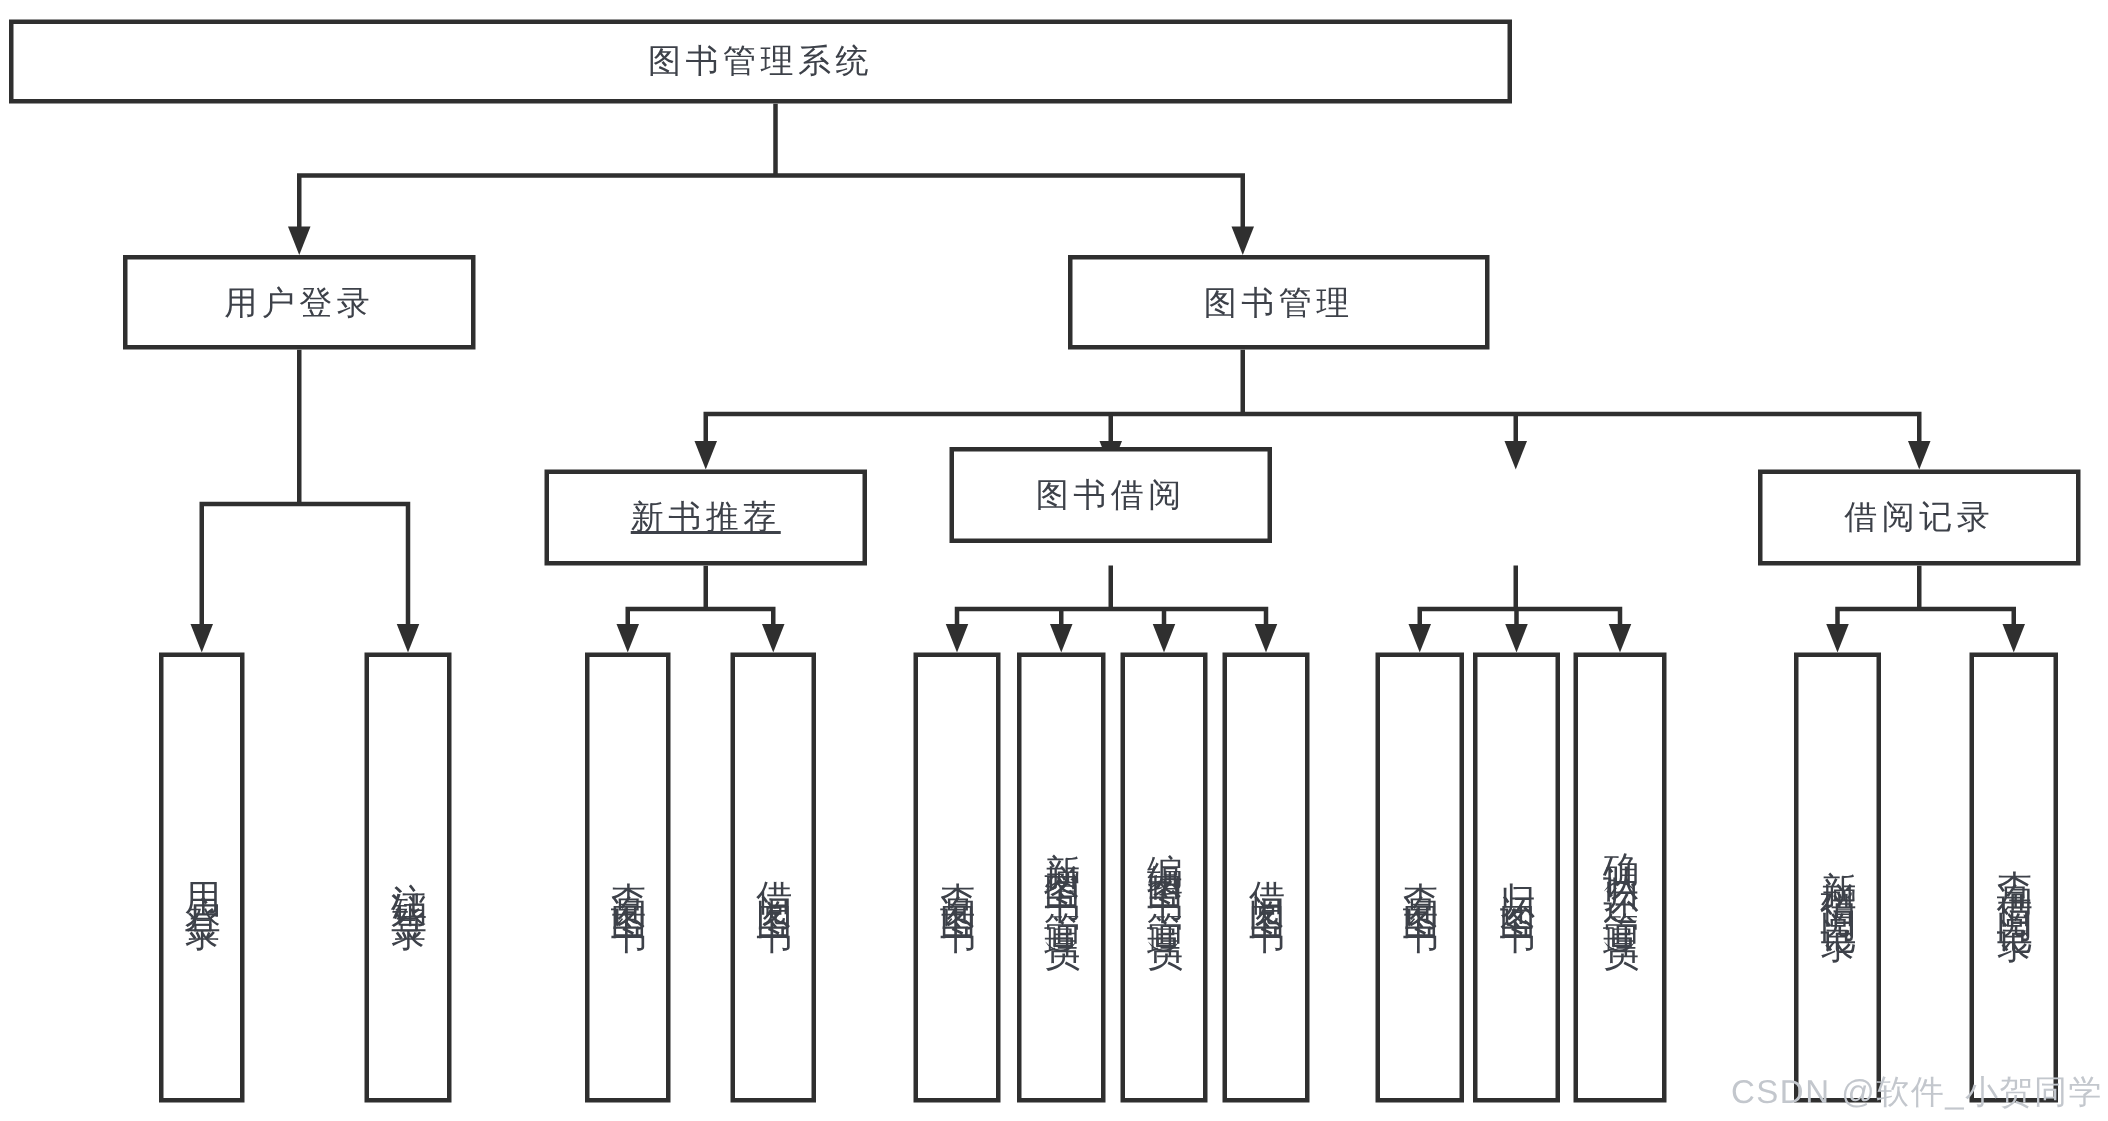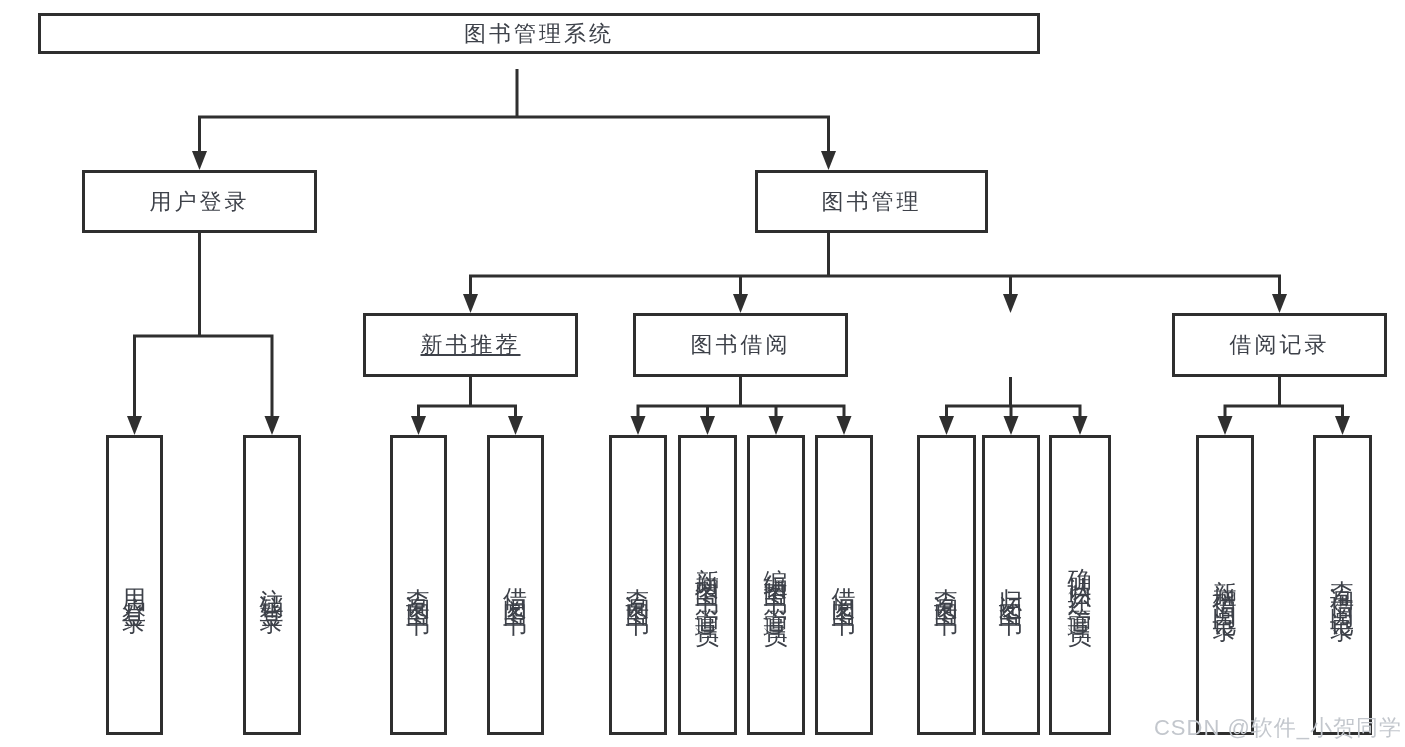--- a/index.html
+++ b/index.html
@@ -104,27 +104,27 @@
       <polygon points="768.5,416 783.5,416 776,435"></polygon>
       <polygon points="836.5,416 851.5,416 844,435"></polygon>
       <polygon points="939,416 954,416 946.5,435"></polygon>
       <polygon points="1003.5,416 1018.5,416 1011,435"></polygon>
       <polygon points="1072.5,416 1087.5,416 1080,435"></polygon>
       <polygon points="1217.5,416 1232.5,416 1225,435"></polygon>
       <polygon points="1335,416 1350,416 1342.5,435"></polygon>
     </g>
   </svg>
 
-  <div class="node" style="left:38px; top:13px; width:1002px; height:41px;">图书管理系统</div>
+  <div class="node" style="left:6px; top:13px; width:1002px; height:56px;">图书管理系统</div>
 
   <div class="node" style="left:82px; top:170px; width:235px; height:63px;">用户登录</div>
-  <div class="node" style="left:712px; top:170px; width:233px; height:63px;margin-left:43px;">图书管理</div>
+  <div class="node" style="left:712px; top:170px; width:281px; height:63px;">图书管理</div>
 
   <div class="node" style="left:363px; top:313px; width:215px; height:64px;text-decoration:underline;">新书推荐</div>
-  <div class="node" style="left:633px; top:313px; width:215px; height:64px;">图书借阅</div>
+  <div class="node" style="left:633px; top:298px; width:215px; height:64px;">图书借阅</div>
   <div class="node" style="left:1172px; top:313px; width:215px; height:64px;">借阅记录</div>
 
   <div class="leaf" style="left:106px; width:57px;">
     <span>用户登录</span>
   </div>
   <div class="leaf" style="left:243px; width:58px;">
     <span>注销登录</span>
   </div>
 
   <div class="leaf" style="left:390px; width:57px;">

